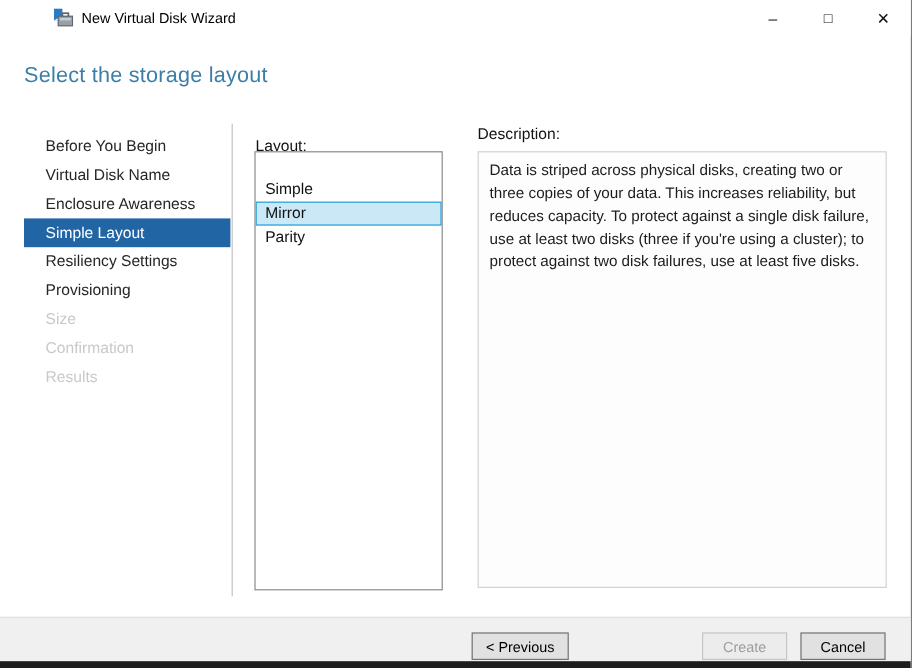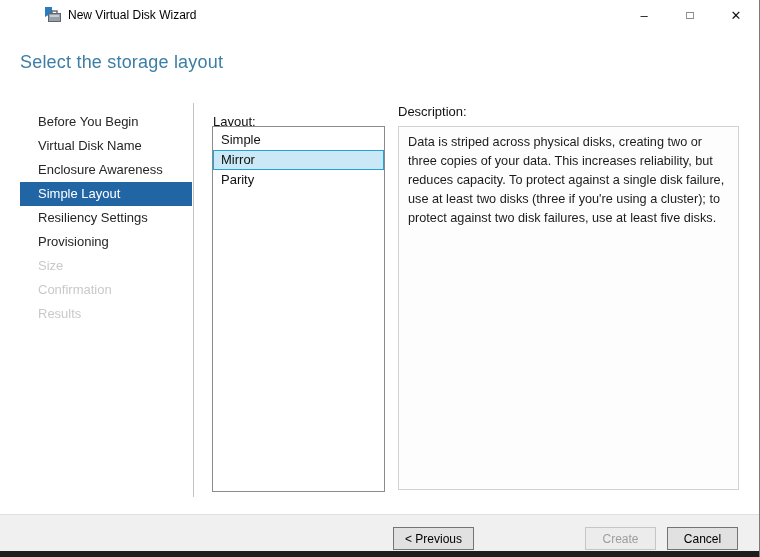--- a/index.html
+++ b/index.html
@@ -20,21 +20,21 @@
   
   .sidebar { position:absolute; left:20px; top:110px; width:172px; }
   .side-item { height:24px; line-height:24px; padding-left:18px; font-size:13px; color:#262626; white-space:nowrap; }
   .side-item.active { background:#2265a5; color:#ffffff; }
   .side-item.disabled { color:#c9c9c9; }
   .vsep { position:absolute; left:193px; top:103px; height:394px; width:1px; background:#c3c3c3; }
   
   .panel-label { position:absolute; font-size:13px; color:#111; }
   .layout-label { left:213px; top:104px;margin-top:10px; }
   .desc-label { left:398px; top:104px; }
-  .listbox { position:absolute; left:212px; top:126px; width:173px; height:366px; background:#fff; border:1px solid #8b8b8b; box-sizing:border-box; padding-top:3px; }
+  .listbox { position:absolute; left:212px; top:126px; width:157px; height:366px; background:#fff; border:1px solid #8b8b8b; box-sizing:border-box; padding-top:21px; }
   .opt { height:20px; line-height:18px; padding-left:7px; font-size:13px; color:#111; border:1px solid transparent; box-sizing:border-box; cursor:default; }
   .opt.selected { background:#cbe8f6; border-color:#26a0da; }
   
   .descbox { position:absolute; left:398px; top:126px; width:341px; height:364px; border:1px solid #d2d2d2; box-sizing:border-box; padding:6px 9px; font-size:12.7px; line-height:19px; color:#1c1c1c; background:#fdfdfd; }
   
   .footer { position:absolute; left:0; top:514px; width:100%; height:37px; background:#f0f0f0; border-top:1px solid #e0e0e0; box-sizing:content-box; }
   .btn { position:absolute; top:12px; height:23px; background:#e1e1e1; border:1px solid #747474; font-size:12px; color:#000; text-align:center; padding:0; box-sizing:border-box; font-family:"Liberation Sans", sans-serif; cursor:default; }
   .btn-prev   { left:393px; width:81px; }
   .btn-next   { left:475px; width:72px; border:2px solid #0078d7;margin-top:35px; }
   .btn-create { left:585px; width:71px; background:#ececec; border-color:#c6c6c6; color:#9d9d9d; }

